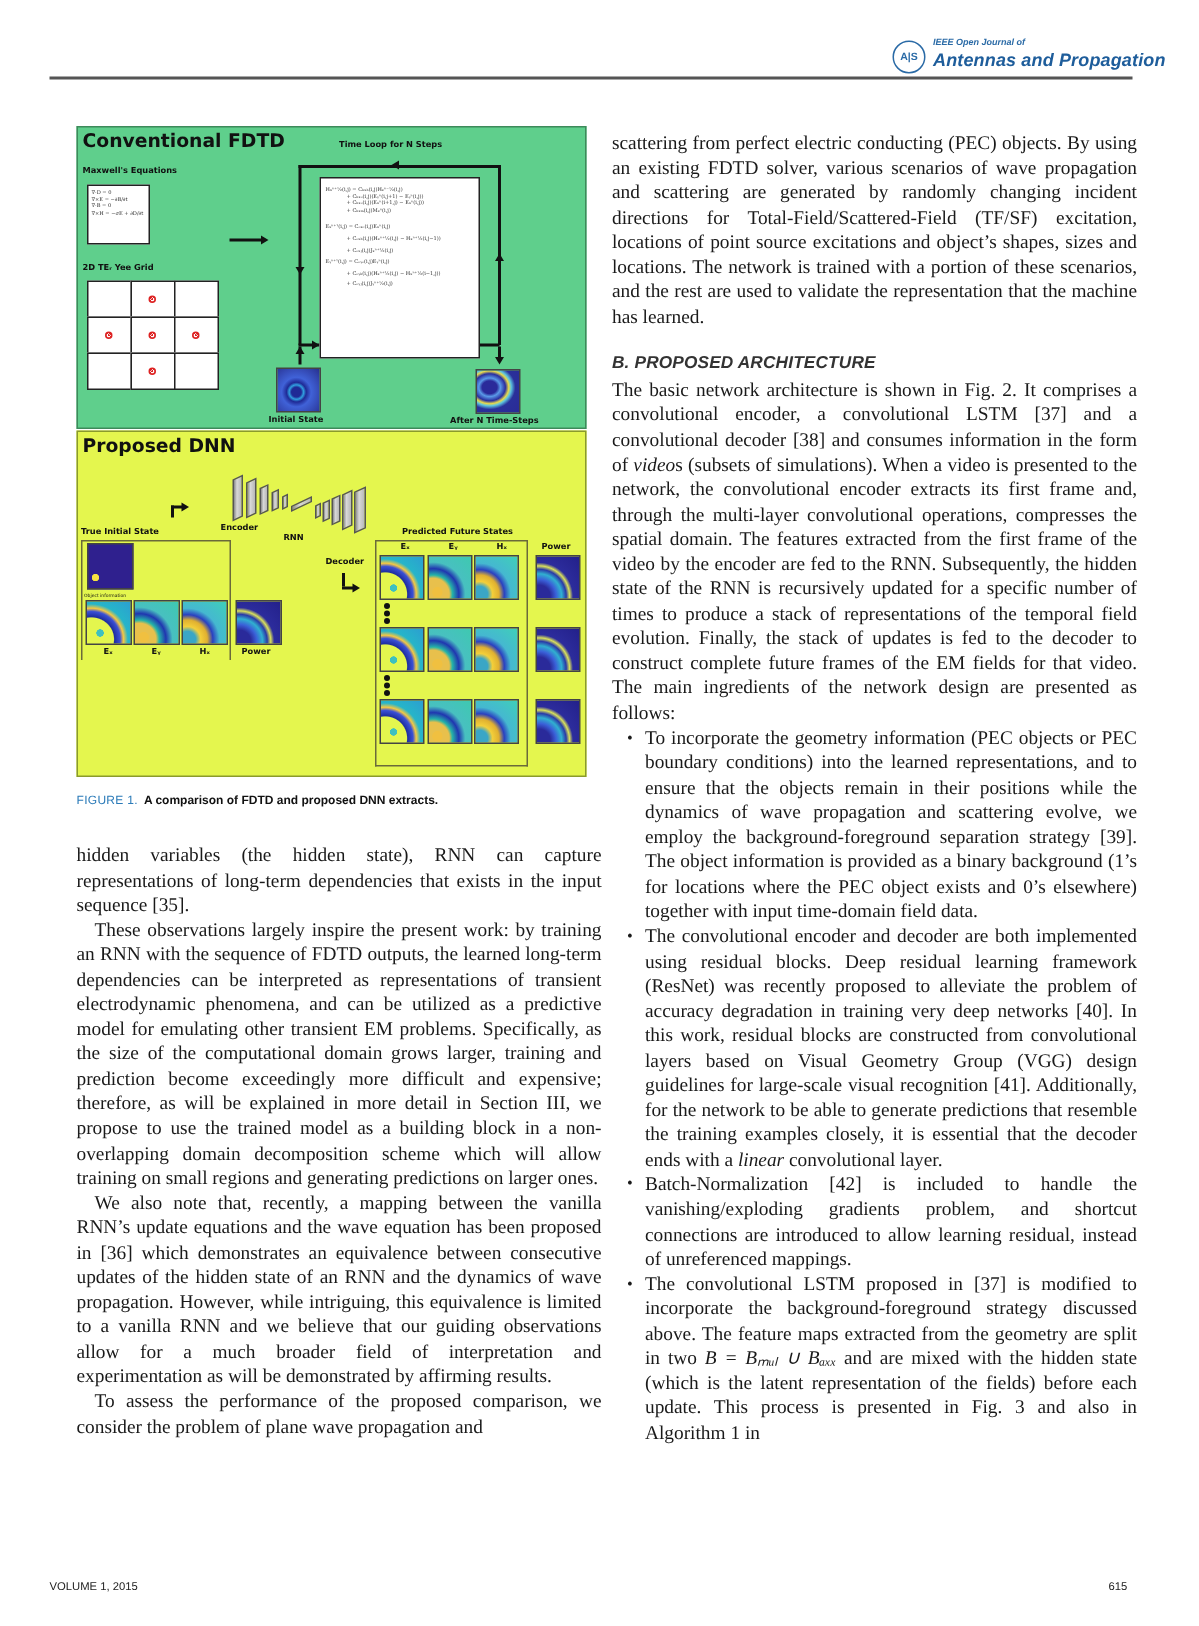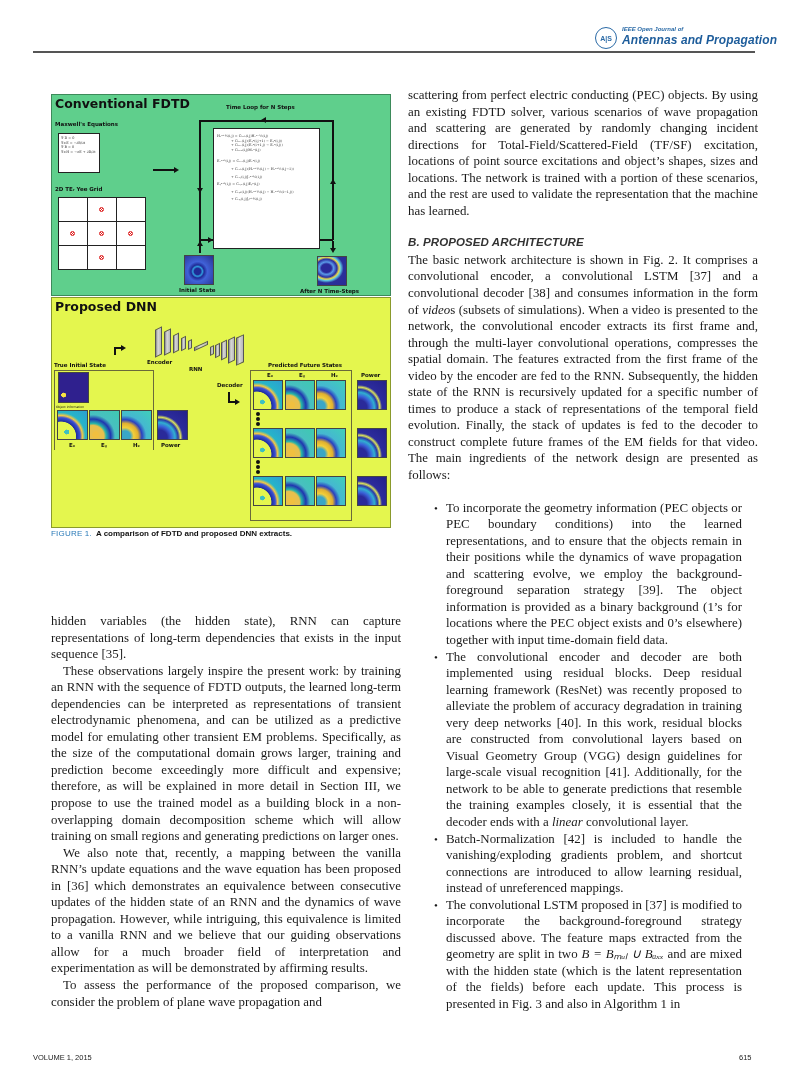--- a/index.html
+++ b/index.html
@@ -6,21 +6,21 @@
   html, body { width: 799px; height: 1084px; background: #ffffff; overflow: hidden; }
   body { position: relative; font-family: "Liberation Serif", serif; color: #1a1a1a; }
 
   
   .header-logo { position: absolute; left: 595px; top: 27px; width: 22px; height: 22px; border: 1.5px solid #2a6aa6; border-radius: 50%; display: flex; align-items: center; justify-content: center; font-family: "Liberation Sans", sans-serif; font-size: 7px; color: #2a6aa6; font-weight: bold; }
   .header-journal-small { position: absolute; left: 622px; top: 26px; font-family: "Liberation Sans", sans-serif; font-size: 6px; font-style: italic; font-weight: bold; color: #2a6aa6; }
   .header-journal-big { position: absolute; left: 622px; top: 33px; font-family: "Liberation Sans", sans-serif; font-size: 12px; font-style: italic; font-weight: bold; color: #1e5d9b; letter-spacing: 0.1px; }
   .header-rule { position: absolute; left: 33px; top: 51px; width: 722px; height: 1.5px; background: #555; }
 
   
-  .figure { position: absolute; left: 51px; top: 94px; width: 340px; height: 461px; }
+  .figure { position: absolute; left: 51px; top: 84px; width: 340px; height: 461px; }
   .fdtd-panel { position: absolute; left: 0; top: 0; width: 340px; height: 202px; background: #5fcf8c; border: 1.5px solid #3d8a5a; }
   .dnn-panel { position: absolute; left: 0; top: 203px; width: 340px; height: 231px; background: #e4f64e; border: 1.5px solid #8a9a2c; }
   .panel-title { position: absolute; font-family: "DejaVu Sans", sans-serif; font-weight: bold; font-size: 12.5px; color: #111; }
   .small-label { position: absolute; font-family: "DejaVu Sans", sans-serif; font-weight: bold; font-size: 5.5px; color: #111; white-space: nowrap; }
   .tiny-label { position: absolute; font-family: "DejaVu Sans", sans-serif; font-size: 3px; color: #111; white-space: nowrap; }
   .white-box { position: absolute; background: #ffffff; border: 1px solid #222; }
   .eq-line { font-family: "DejaVu Serif", serif; font-size: 3.4px; color: #333; white-space: nowrap; line-height: 4.6px; }
   .arrow-line { position: absolute; background: #111; }
   .arrowhead-r { position: absolute; width: 0; height: 0; border-top: 3px solid transparent; border-bottom: 3px solid transparent; border-left: 5px solid #111; }
   .arrowhead-l { position: absolute; width: 0; height: 0; border-top: 3px solid transparent; border-bottom: 3px solid transparent; border-right: 5px solid #111; }
@@ -42,24 +42,24 @@
   .hline { position: absolute; height: 0.8px; background: #6a6a3a; }
 
   .fig-caption { position: absolute; left: 51px; top: 529px; font-family: "Liberation Sans", sans-serif; font-size: 8px; color: #111; white-space: nowrap; }
   .fig-caption .cap-label { color: #2a7ab8; font-weight: normal; letter-spacing: 0.2px; text-align: center; }
   .fig-caption .cap-text { font-weight: bold; margin-left: 4px; }
 
   
   .col { position: absolute; width: 350px; font-size: 12.9px; line-height: 16.55px; text-align: justify; }
   .col p { margin: 0; }
   .col p.indent { text-indent: 12px; }
-  .col-left { left: 51px; top: 613px; }
+  .col-left { left: 51px; top: 562px; }
   .col-right { left: 408px; top: 87px; }
   .section-heading { font-family: "Liberation Sans", sans-serif; font-style: italic; font-weight: bold; font-size: 11.5px; color: #333; margin-top: 15px; margin-bottom: 1px; letter-spacing: 0.1px; }
-  .bullets { list-style: none; margin: 16px; padding: 0; }
+  .bullets { list-style: none; margin: 0; padding: 0; }
   .bullets li { position: relative; padding-left: 22px; margin-left: 0; }
   .bullets li::before { content: "\2022"; position: absolute; left: 10px; top: 0; font-size: 11px; }
   .ital { font-style: italic; }
 
   
   .footer-left { position: absolute; left: 33px; top: 1053px; font-family: "Liberation Sans", sans-serif; font-size: 7.5px; color: #222; }
   .footer-right { position: absolute; left: 739px; top: 1053px; font-family: "Liberation Sans", sans-serif; font-size: 7.5px; color: #222; }
 </style>
 </head>
 <body>

